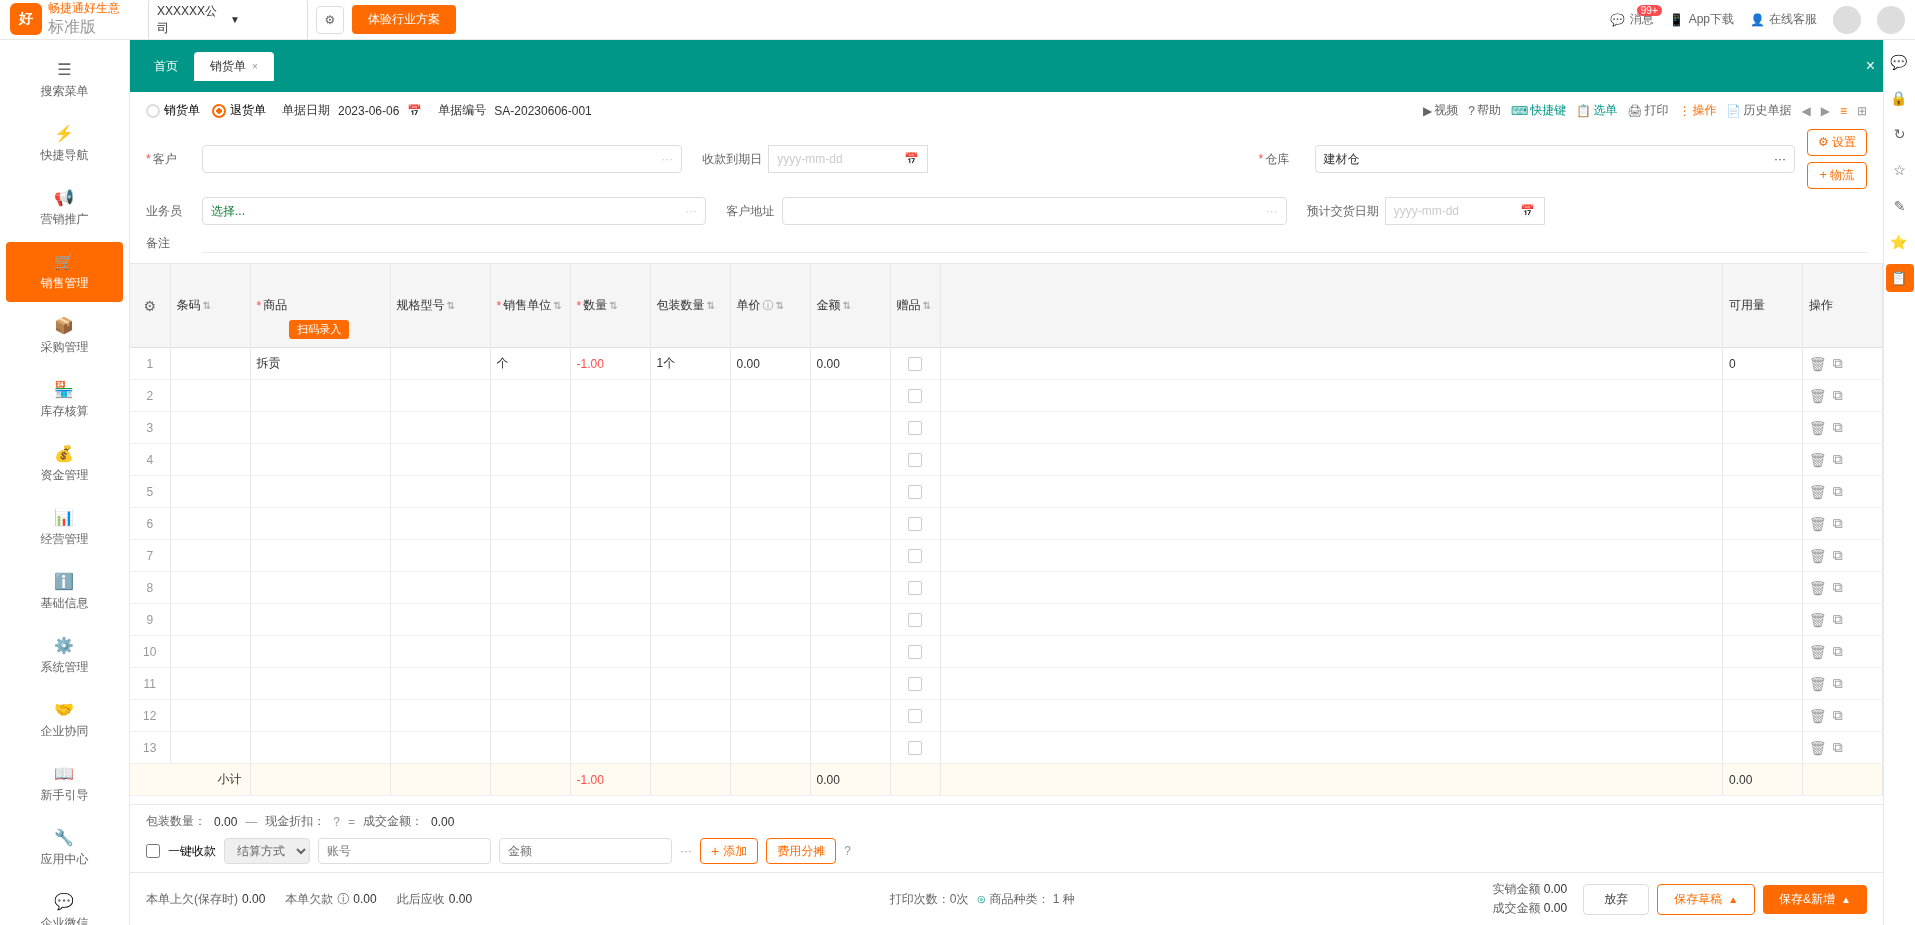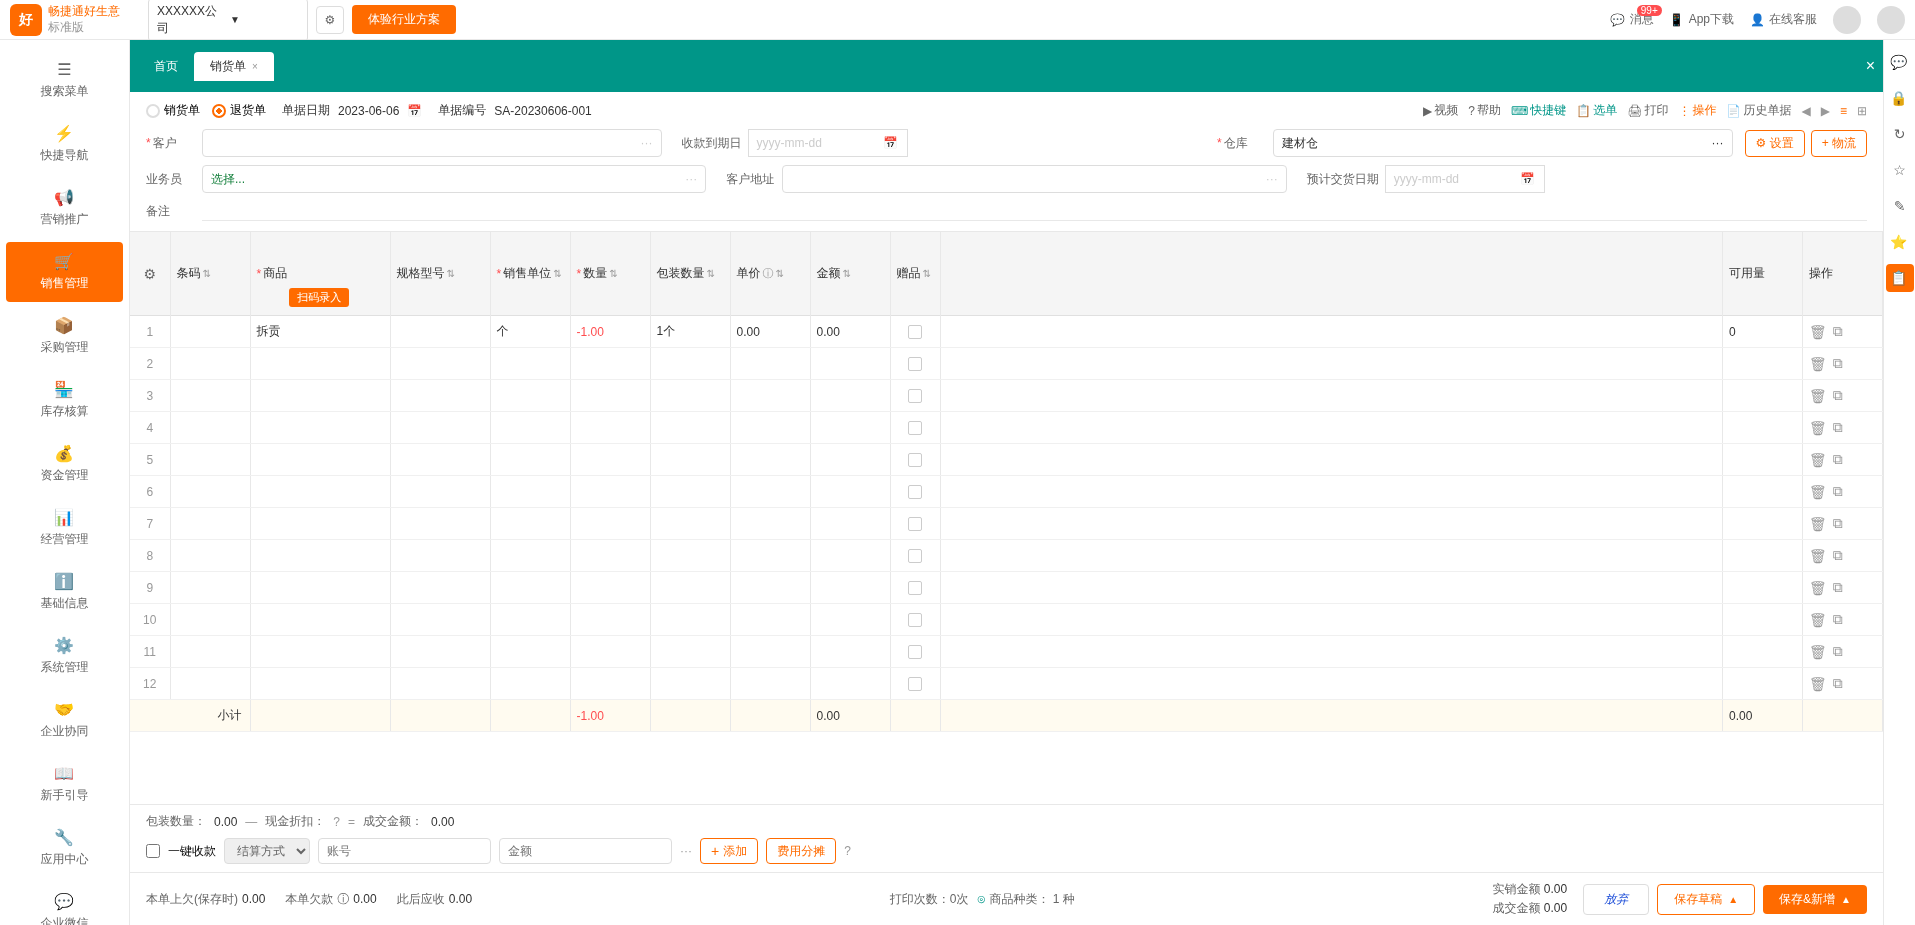--- a/index.html
+++ b/index.html
@@ -54,21 +54,21 @@
     .toolbar-icons .icon-orange { color: #ff6b00; }
     .form-row { display: flex; align-items: center; gap: 0; margin-bottom: 8px; }
     .form-field { display: flex; align-items: center; gap: 6px; flex: 1; }
     .form-label { color: #666; white-space: nowrap; min-width: 50px; }
     .form-label.required::before { content: '*'; color: #ff4d4f; margin-right: 2px; }
     .form-input { border: 1px solid #ddd; border-radius: 4px; padding: 4px 8px; min-width: 180px; height: 28px; color: #333; flex: 1; cursor: pointer; display: flex; align-items: center; justify-content: space-between; }
     .form-input .dots { color: #ccc; }
     .form-input-date { border: 1px solid #ddd; border-radius: 0; padding: 4px 8px; height: 28px; min-width: 160px; color: #999; display: flex; align-items: center; justify-content: space-between; cursor: pointer; }
     .form-input-select { border: 1px solid #ddd; border-radius: 4px; padding: 4px 8px; height: 28px; min-width: 180px; color: #333; display: flex; align-items: center; justify-content: space-between; cursor: pointer; flex: 1; }
     .cal-icon { color: #999; }
-    .right-buttons { display: flex; flex-direction: row; gap: 6px; margin-left: 12px; }
+    .right-buttons { display: flex; flex-direction: column; gap: 6px; margin-left: 12px; }
     .set-btn { background: #fff; border: 1px solid #ff6b00; color: #ff6b00; border-radius: 4px; padding: 4px 10px; cursor: pointer; display: flex; align-items: center; gap: 4px; font-size: 12px; }
     .logistics-btn { background: #fff; border: 1px solid #ff6b00; color: #ff6b00; border-radius: 4px; padding: 4px 10px; cursor: pointer; font-size: 12px; }
     .note-row { display: flex; align-items: center; gap: 6px; }
 
     
     .table-area { flex: 1; overflow: hidden; display: flex; flex-direction: column; background: #fff; }
     .table-container { flex: 1; overflow-y: auto; overflow-x: auto; }
     table { width: 100%; border-collapse: collapse; }
     thead tr { background: #f5f5f5; border-bottom: 1px solid #e0e0e0; }
     th { padding: 8px 6px; text-align: left; font-weight: normal; color: #333; border-right: 1px solid #e8e8e8; white-space: nowrap; font-size: 12px; }
@@ -108,42 +108,42 @@
     .payment-amount { border: 1px solid #ddd; border-radius: 4px; padding: 3px 8px; height: 26px; min-width: 80px; color: #999; }
     .add-btn { background: #fff; border: 1px solid #ff6b00; color: #ff6b00; border-radius: 4px; padding: 3px 10px; cursor: pointer; display: flex; align-items: center; gap: 4px; height: 26px; }
     .split-btn { background: #fff; border: 1px solid #ff6b00; color: #ff6b00; border-radius: 4px; padding: 3px 10px; cursor: pointer; height: 26px; }
     .help-icon { color: #999; cursor: pointer; }
     .footer-bar { display: flex; align-items: center; justify-content: space-between; padding: 8px 16px; background: #fff; border-top: 1px solid #e8e8e8; flex-shrink: 0; }
     .footer-left { display: flex; gap: 20px; color: #666; }
     .footer-left span { display: flex; align-items: center; gap: 4px; }
     .footer-center { display: flex; align-items: center; gap: 8px; color: #666; }
     .footer-right { display: flex; align-items: center; gap: 8px; }
     .footer-amounts { display: flex; flex-direction: column; align-items: flex-end; gap: 2px; font-size: 11px; color: #666; margin-right: 8px; }
-    .discard-btn { border: 1px solid #ddd; border-radius: 4px; padding: 6px 20px; cursor: pointer; background: #fff; color: #1d4ed8; font-style: italic; }
+    .discard-btn { border: 1px solid #ddd; border-radius: 4px; padding: 6px 20px; cursor: pointer; background: #fff; color: #404040; }
     .save-draft-btn { border: 1px solid #ff6b00; border-radius: 4px; padding: 6px 16px; cursor: pointer; background: #fff; color: #ff6b00; display: flex; align-items: center; gap: 6px; }
     .save-new-btn { border: none; border-radius: 4px; padding: 6px 16px; cursor: pointer; background: #ff6b00; color: #fff; display: flex; align-items: center; gap: 6px; }
     .btn-arrow { font-size: 10px; }
 
     
     .right-panel { width: 32px; background: #fff; border-left: 1px solid #e8e8e8; display: flex; flex-direction: column; align-items: center; padding: 8px 0; gap: 8px; flex-shrink: 0; }
     .right-panel-icon { width: 28px; height: 28px; display: flex; align-items: center; justify-content: center; cursor: pointer; color: #666; border-radius: 4px; font-size: 14px; }
     .right-panel-icon.orange-bg { background: #ff6b00; color: #fff; }
     .info-icon { color: #999; font-size: 11px; }
     .header-gear { color: #666; font-size: 14px; }
     .col-header-flex { display: flex; align-items: center; gap: 2px; }
   </style>
 </head>
 <body>
 
 <div class="topbar">
   <div class="topbar-logo">
     <div class="logo-icon">好</div>
     <div class="logo-text">
       <div>畅捷通好生意</div>
-      <div style="font-size:12px; color:#999;">标准版</div>
+      <div style="font-size:16px; color:#999;">标准版</div>
     </div>
   </div>
   <div class="topbar-company">
     <span>XXXXXX公司</span>
     <span class="dropdown-arrow">▼</span>
   </div>
   <div class="gear-btn">⚙</div>
   <button class="trial-btn">体验行业方案</button>
   <div class="topbar-right">
     <div class="topbar-right-item">
@@ -675,20 +675,44 @@
                 <td class="col-avail"></td>
               <td class="col-op">
                   <div class="op-icons">
                     <span class="op-icon">🗑</span>
                     <span class="op-icon">⧉</span>
                   </div>
                 </td>
             </tr>
             <tr>
               <td class="col-num" style="text-align:center; color:#999;">12</td>
+              <td class="col-barcode"></td>
+                <td class="col-product"></td>
+                <td class="col-spec"></td>
+                <td class="col-unit"></td>
+                <td class="col-qty"></td>
+                <td class="col-packqty"></td>
+                <td class="col-price"></td>
+                <td class="col-amount"></td>
+              <td class="col-gift">
+                  <div class="checkbox-cell">
+                    <div class="table-checkbox"></div>
+                  </div>
+                </td>
+              <td></td>
+                <td class="col-avail"></td>
+              <td class="col-op">
+                  <div class="op-icons">
+                    <span class="op-icon">🗑</span>
+                    <span class="op-icon">⧉</span>
+                  </div>
+                </td>
+            </tr>
+            <tr>
+              <td class="col-num" style="text-align:center; color:#999;">13</td>
               <td class="col-barcode"></td>
                 <td class="col-product"></td>
                 <td class="col-spec"></td>
                 <td class="col-unit"></td>
                 <td class="col-qty"></td>
                 <td class="col-packqty"></td>
                 <td class="col-price"></td>
                 <td class="col-amount"></td>
               <td class="col-gift">
                   <div class="checkbox-cell">

